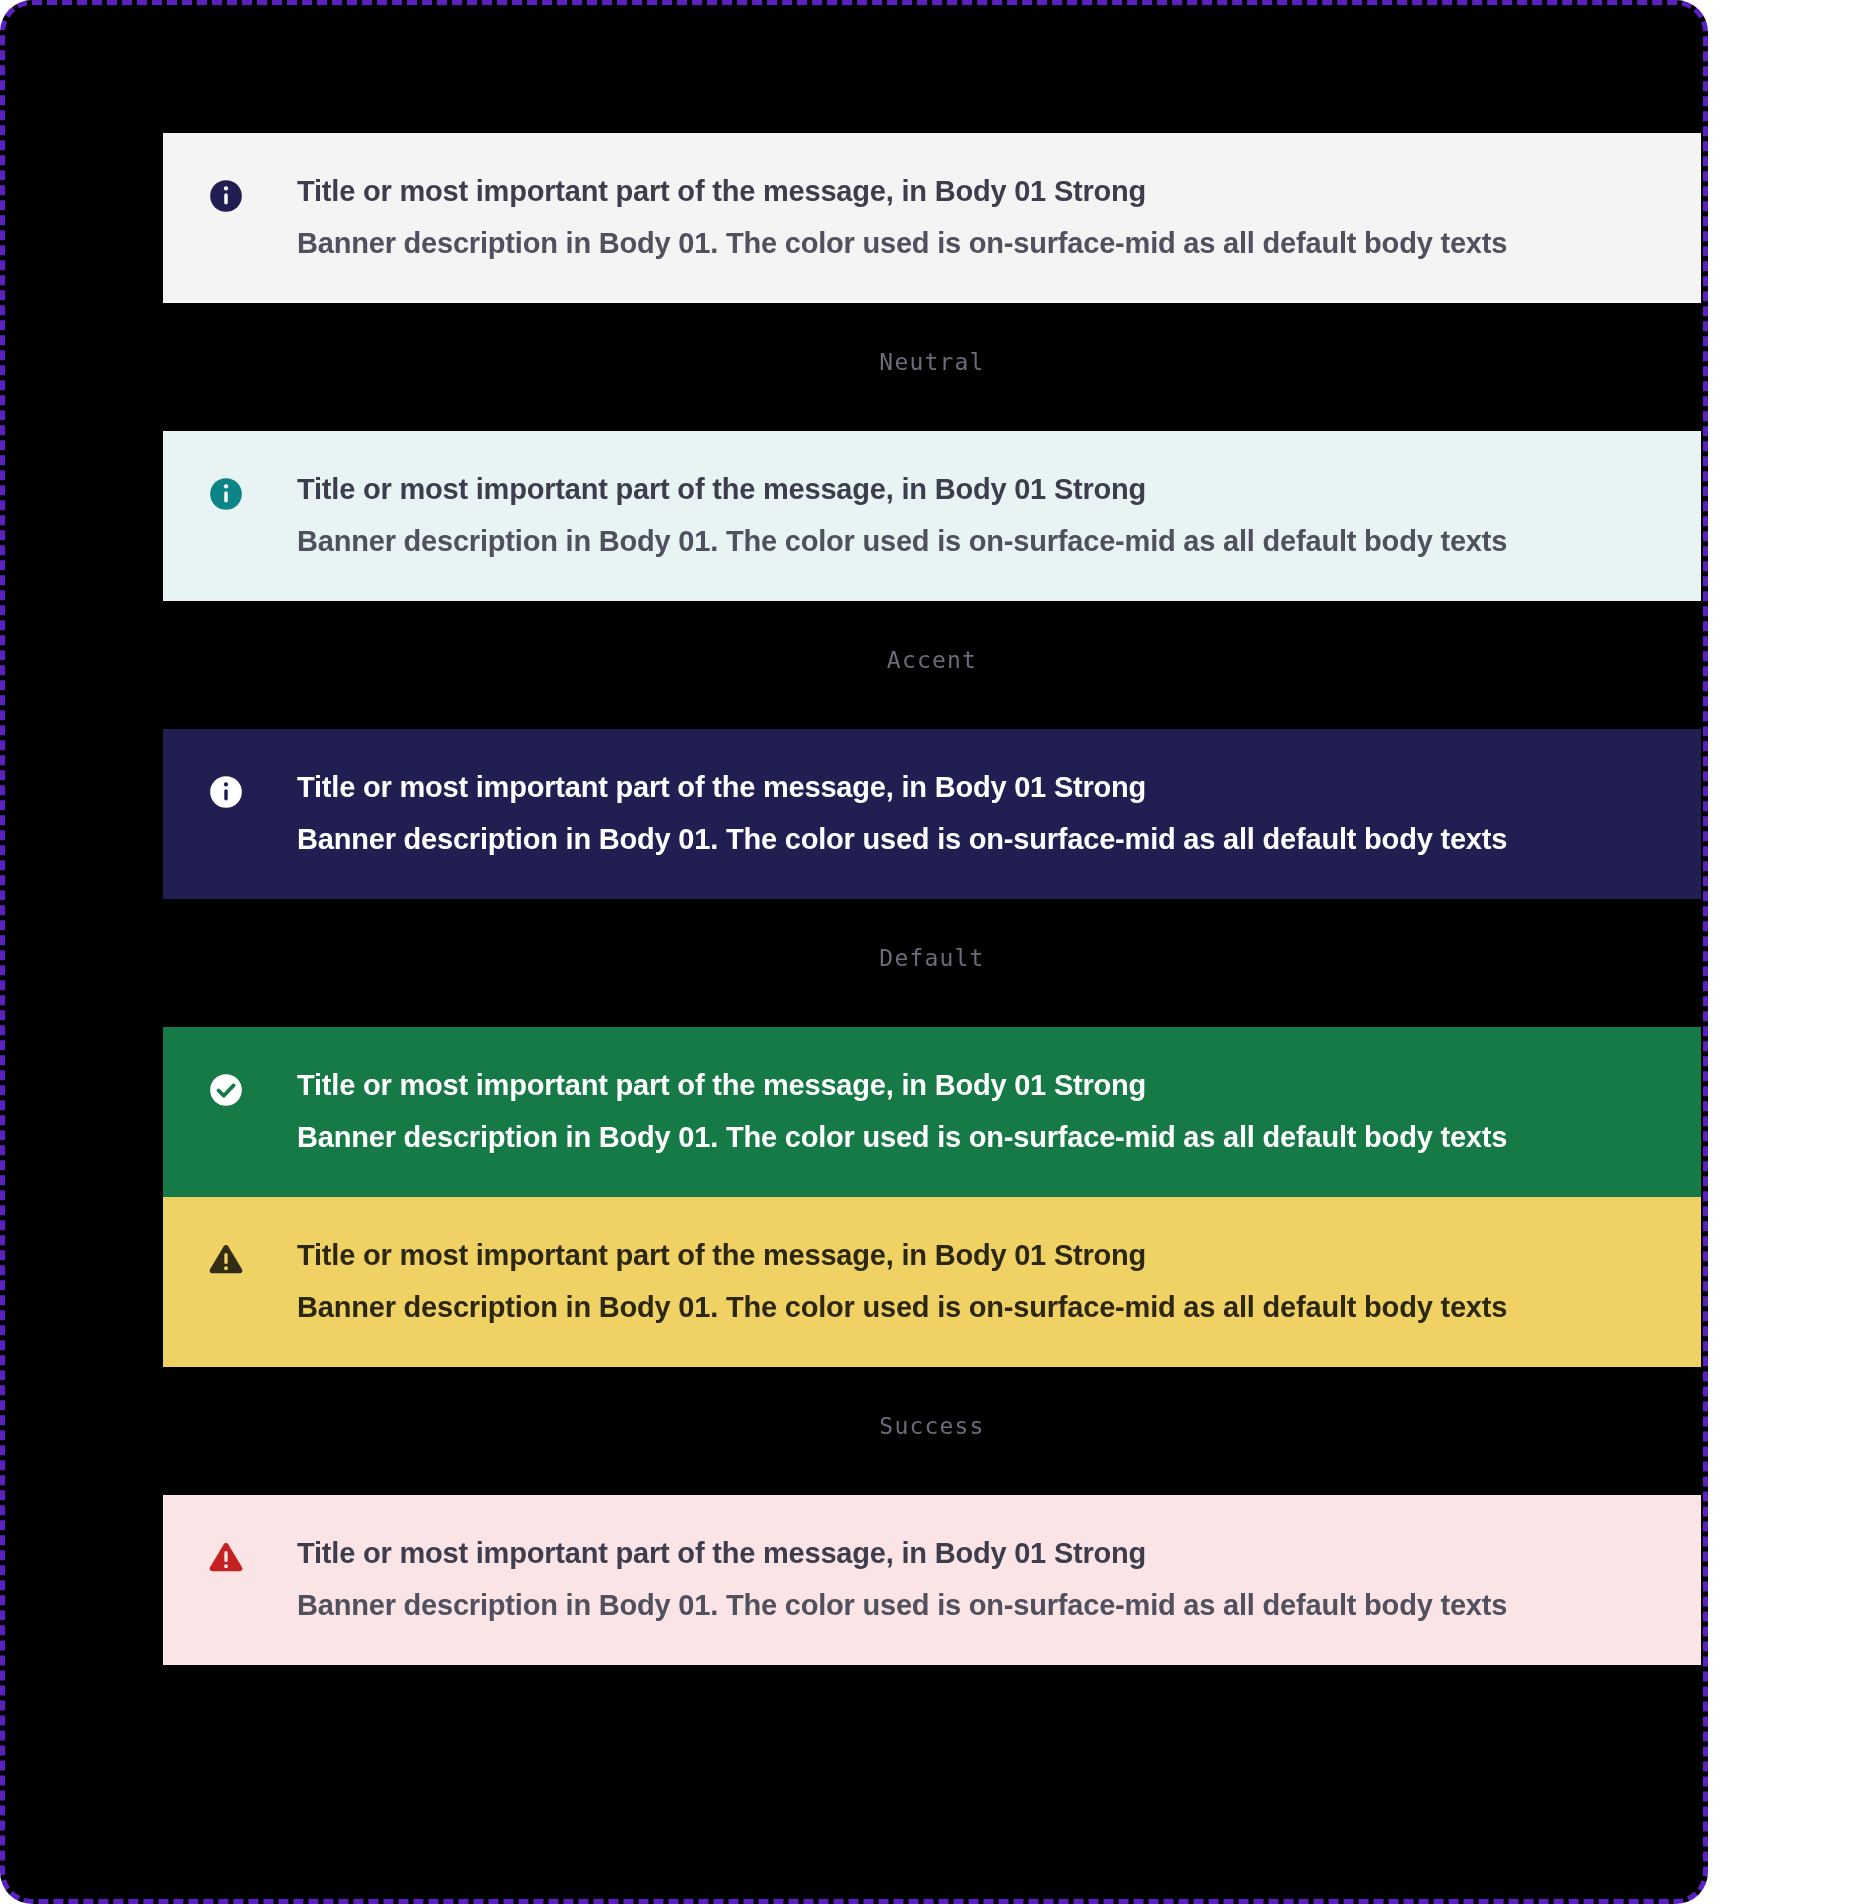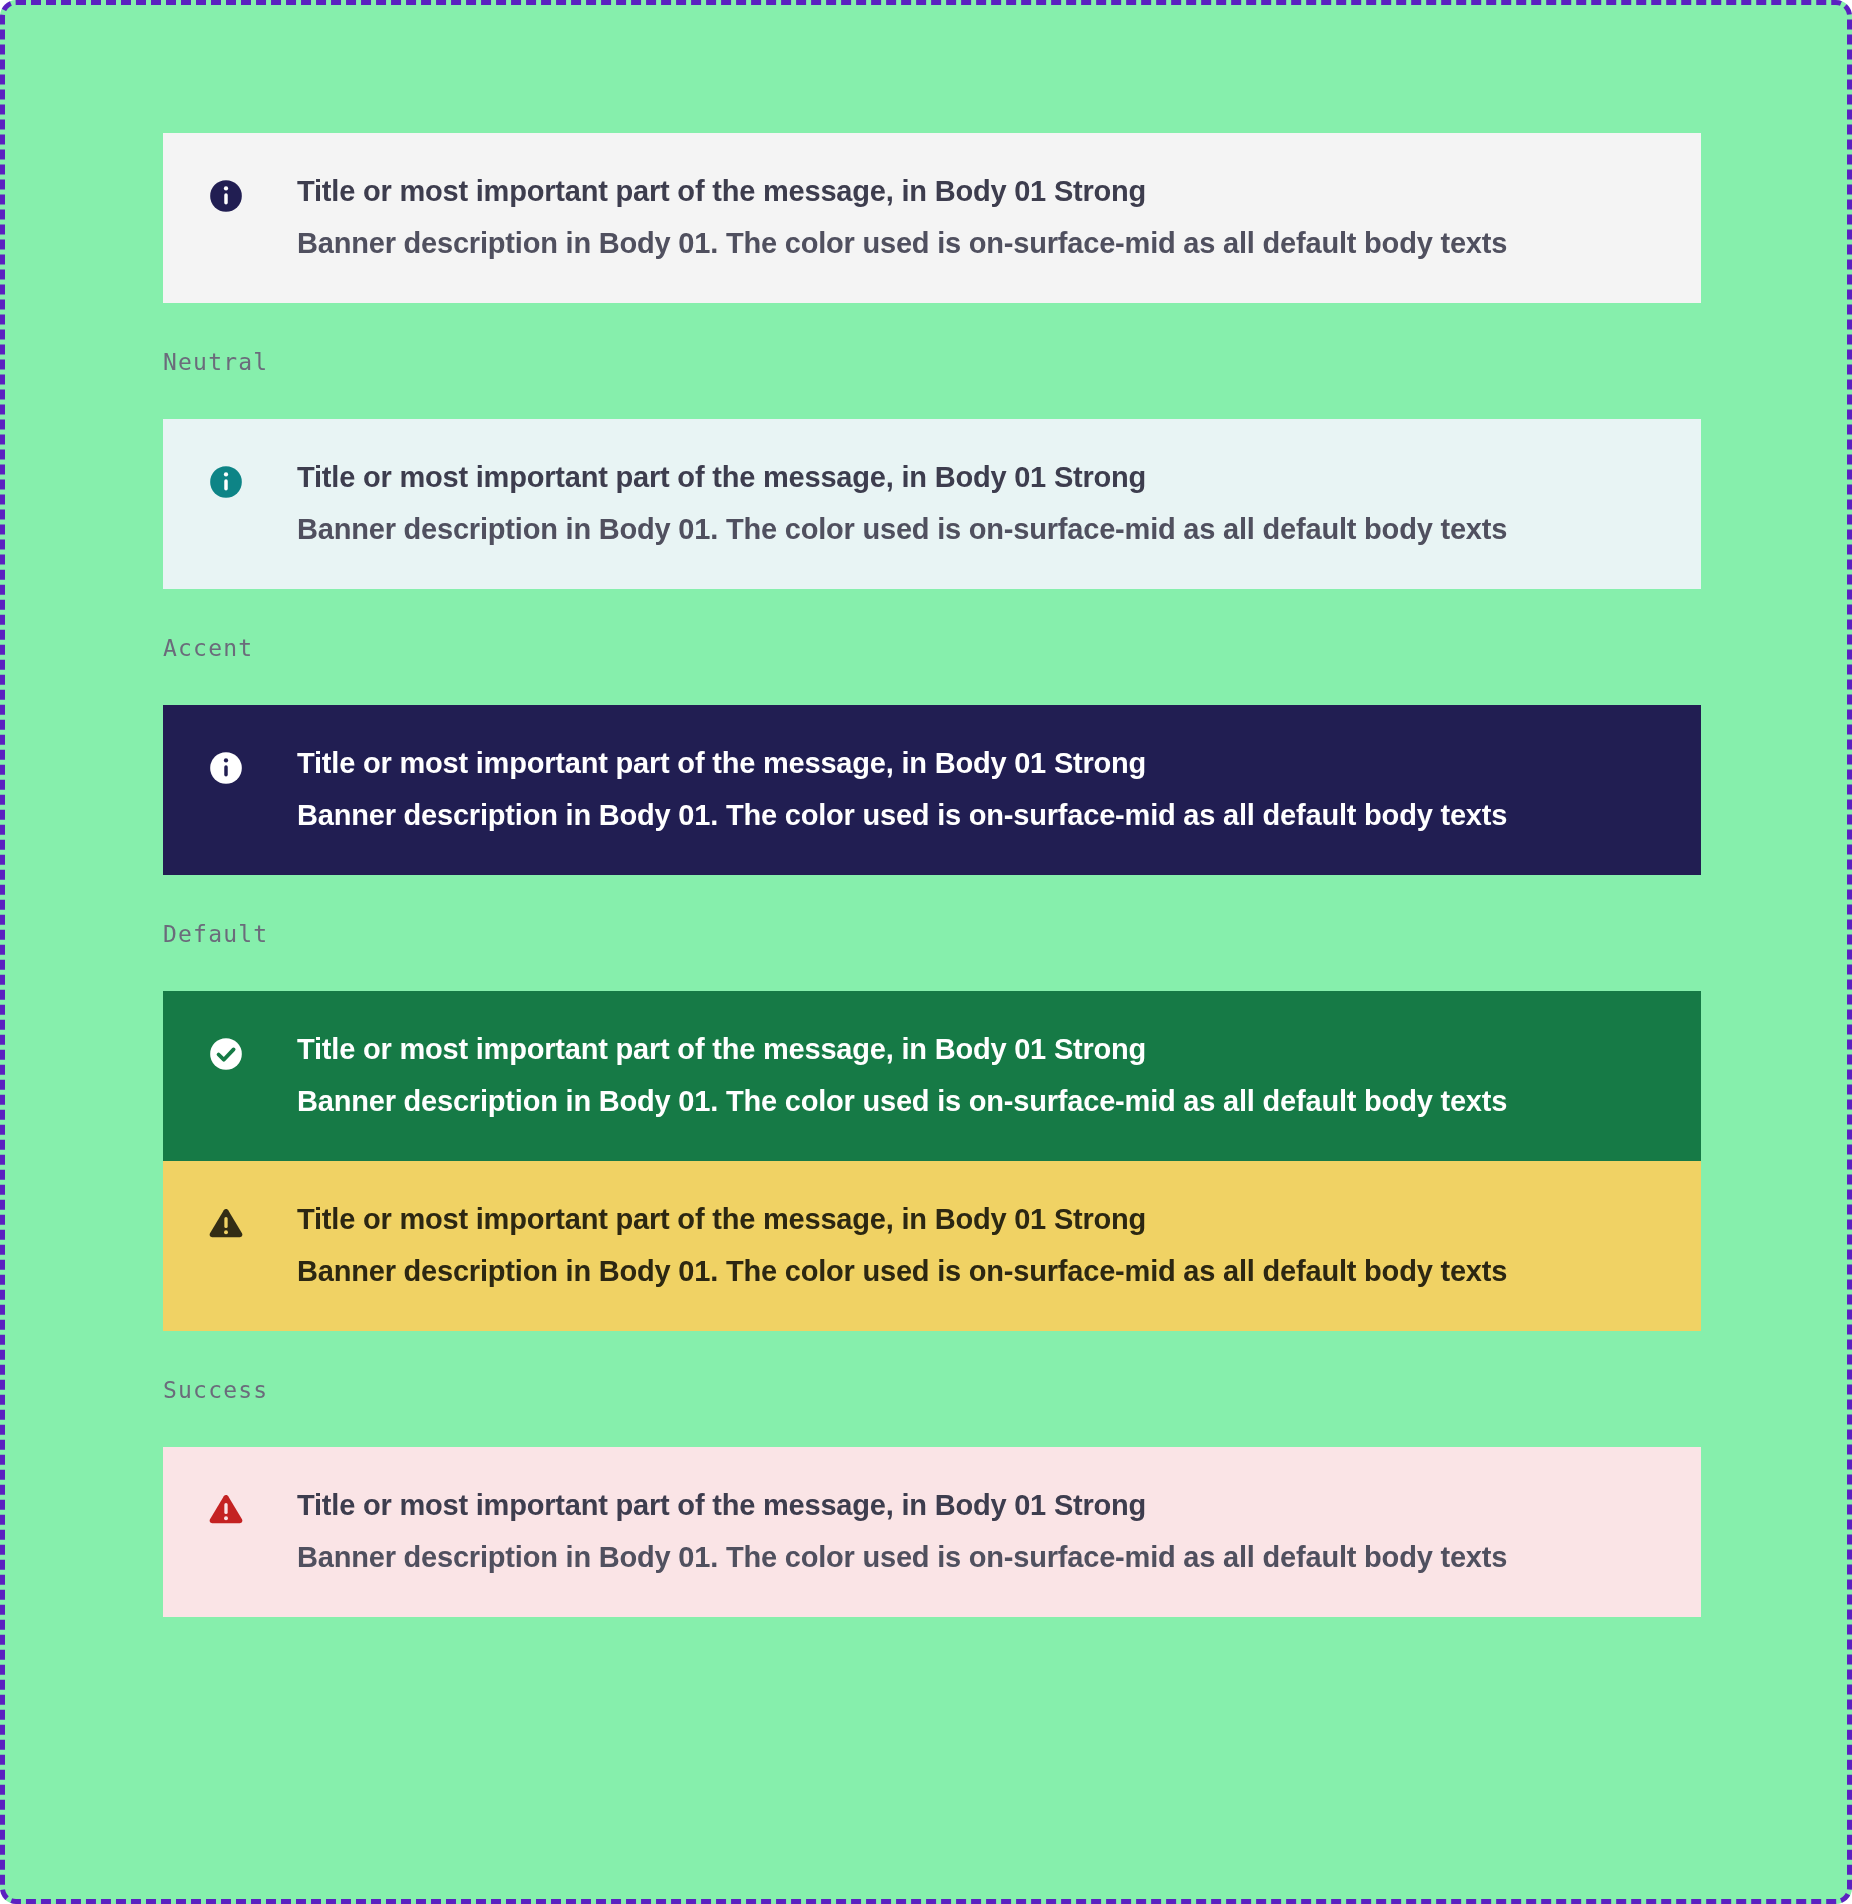--- a/index.html
+++ b/index.html
@@ -6,25 +6,25 @@
 
   html, body {
     width: 1852px;
     height: 1904px;
     background: #ffffff;
     font-family: "Liberation Sans", sans-serif;
   }
 
   .canvas {
     position: relative;
-    width: 1852px;
+    width: 1708px;
     height: 1904px;
-    background: #86efac;
+    background: #000000;
     border: 5px dashed #5b21c0;
-    border-radius: 16px;
+    border-radius: 32px;
     overflow: hidden;
   }
 
   .stack {
     position: absolute;
     left: 158px;
     top: 128px;
     width: 1538px;
   }
 
@@ -60,25 +60,26 @@
   .banner-desc {
     font-size: 29px;
     font-weight: bold;
     line-height: 40px;
     letter-spacing: -0.2px;
     margin-top: 12px;
     white-space: nowrap;
   }
 
   .caption {
+    text-align: center;
     font-family: "DejaVu Sans Mono", "Liberation Mono", monospace;
     font-size: 23px;
     color: #6b6b7b;
     letter-spacing: 1.2px;
-    padding: 46px 0 44px 0;
+    padding: 46px 0 56px 0;
   }
 
   
   .v-neutral  { background: #f4f4f4; }
   .v-neutral  .banner-title { color: #3d3d4e; }
   .v-neutral  .banner-desc  { color: #50505f; }
 
   .v-accent   { background: #e8f4f4; }
   .v-accent   .banner-title { color: #3d3d4e; }
   .v-accent   .banner-desc  { color: #50505f; }

